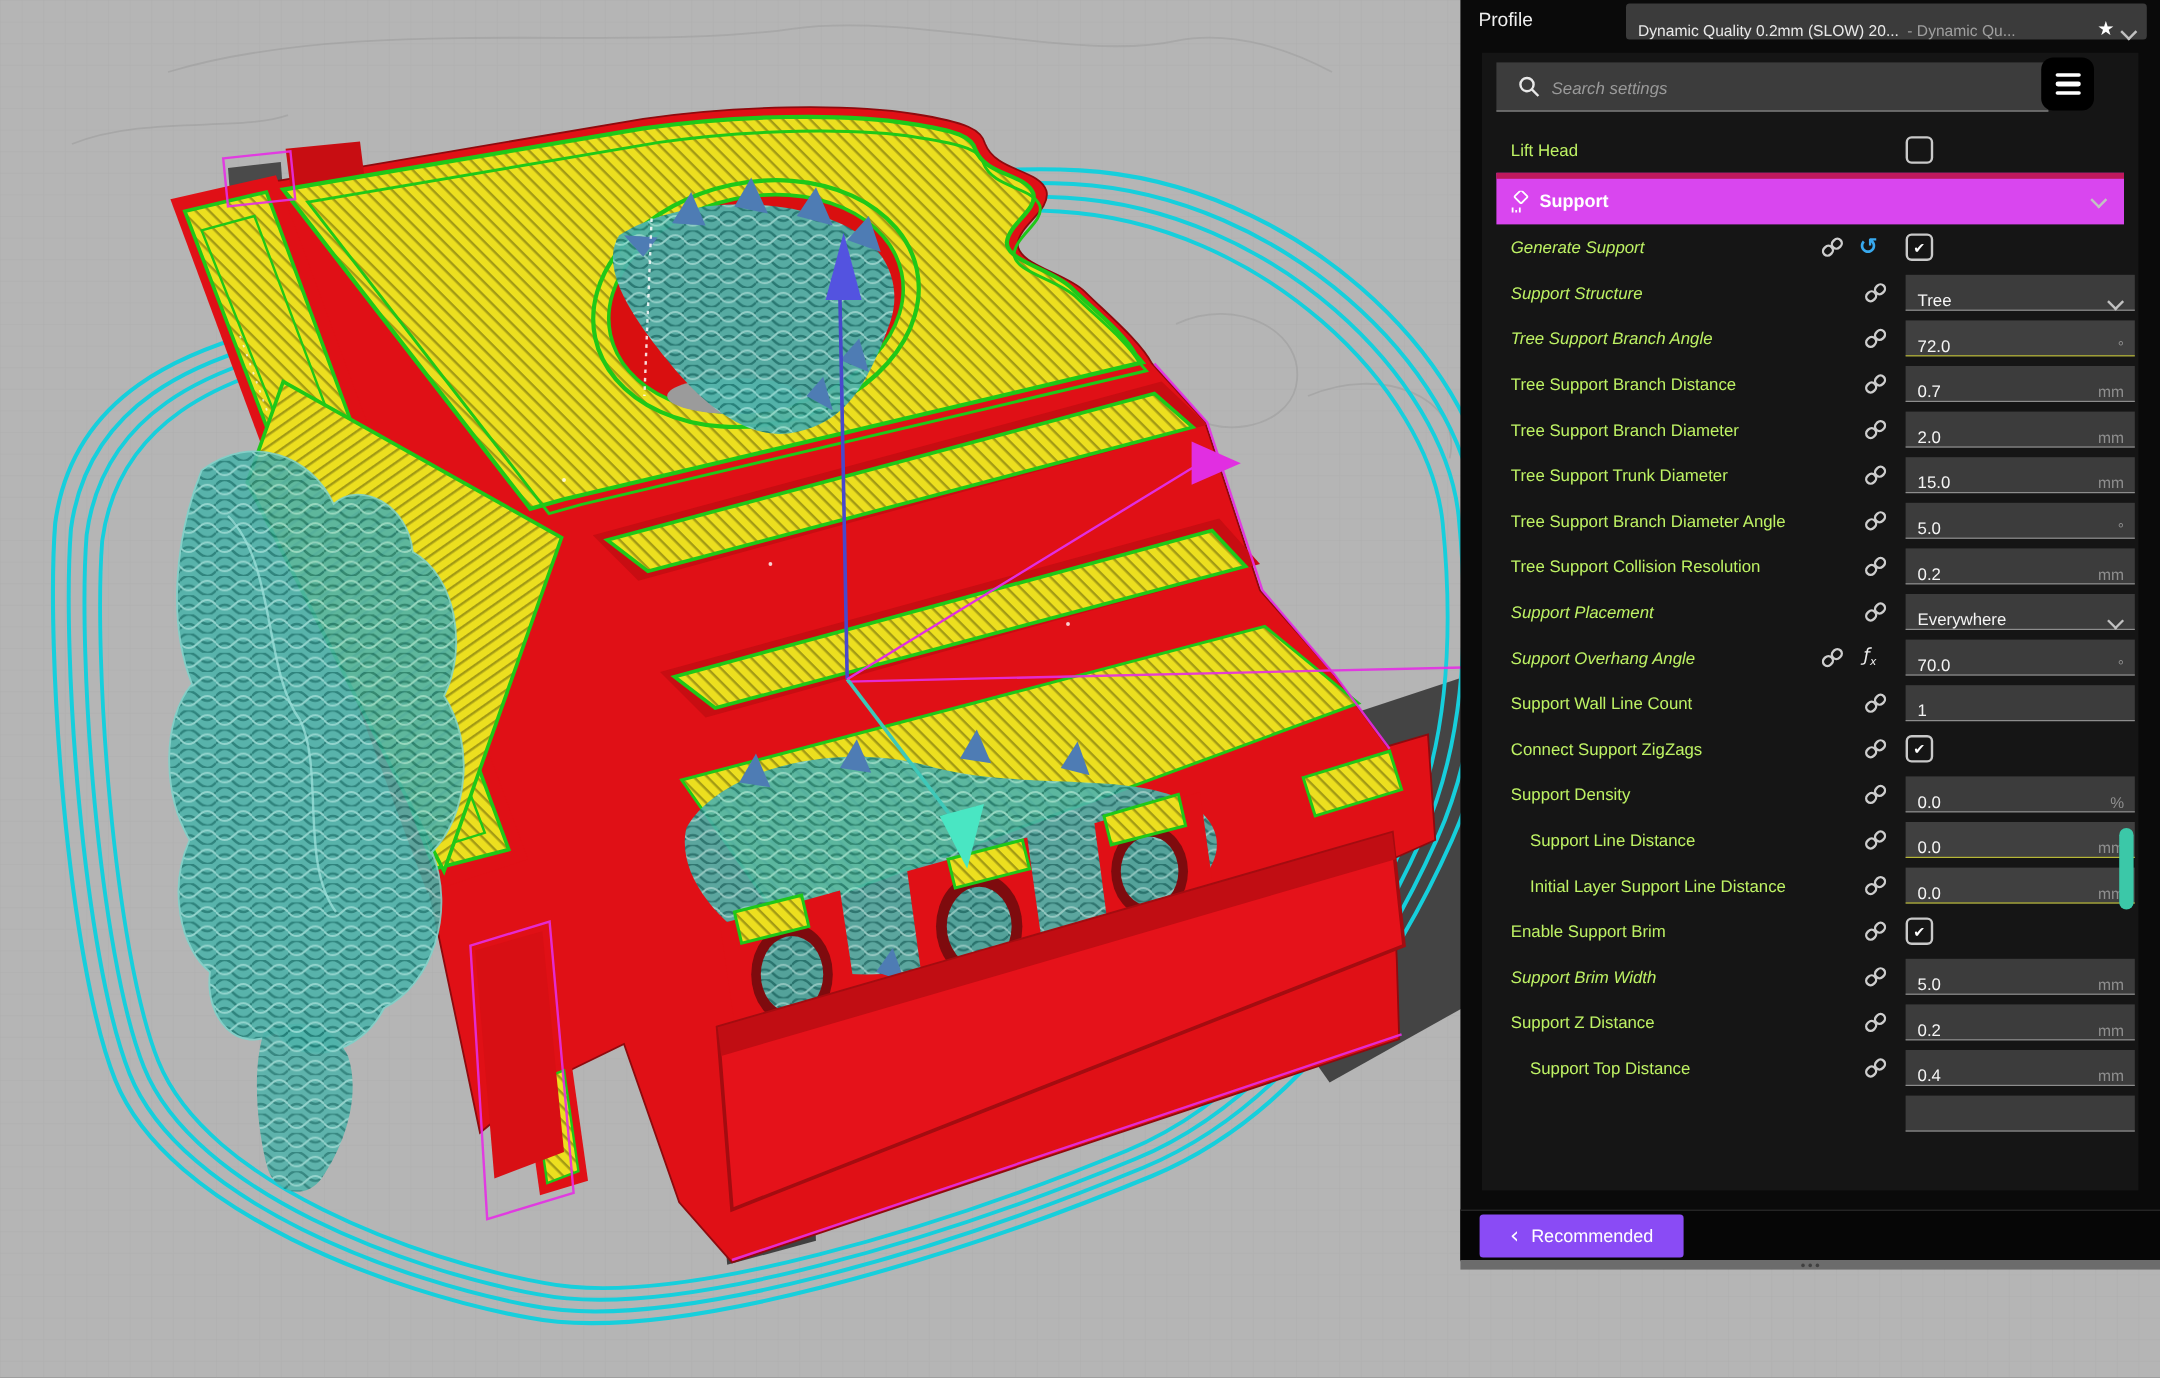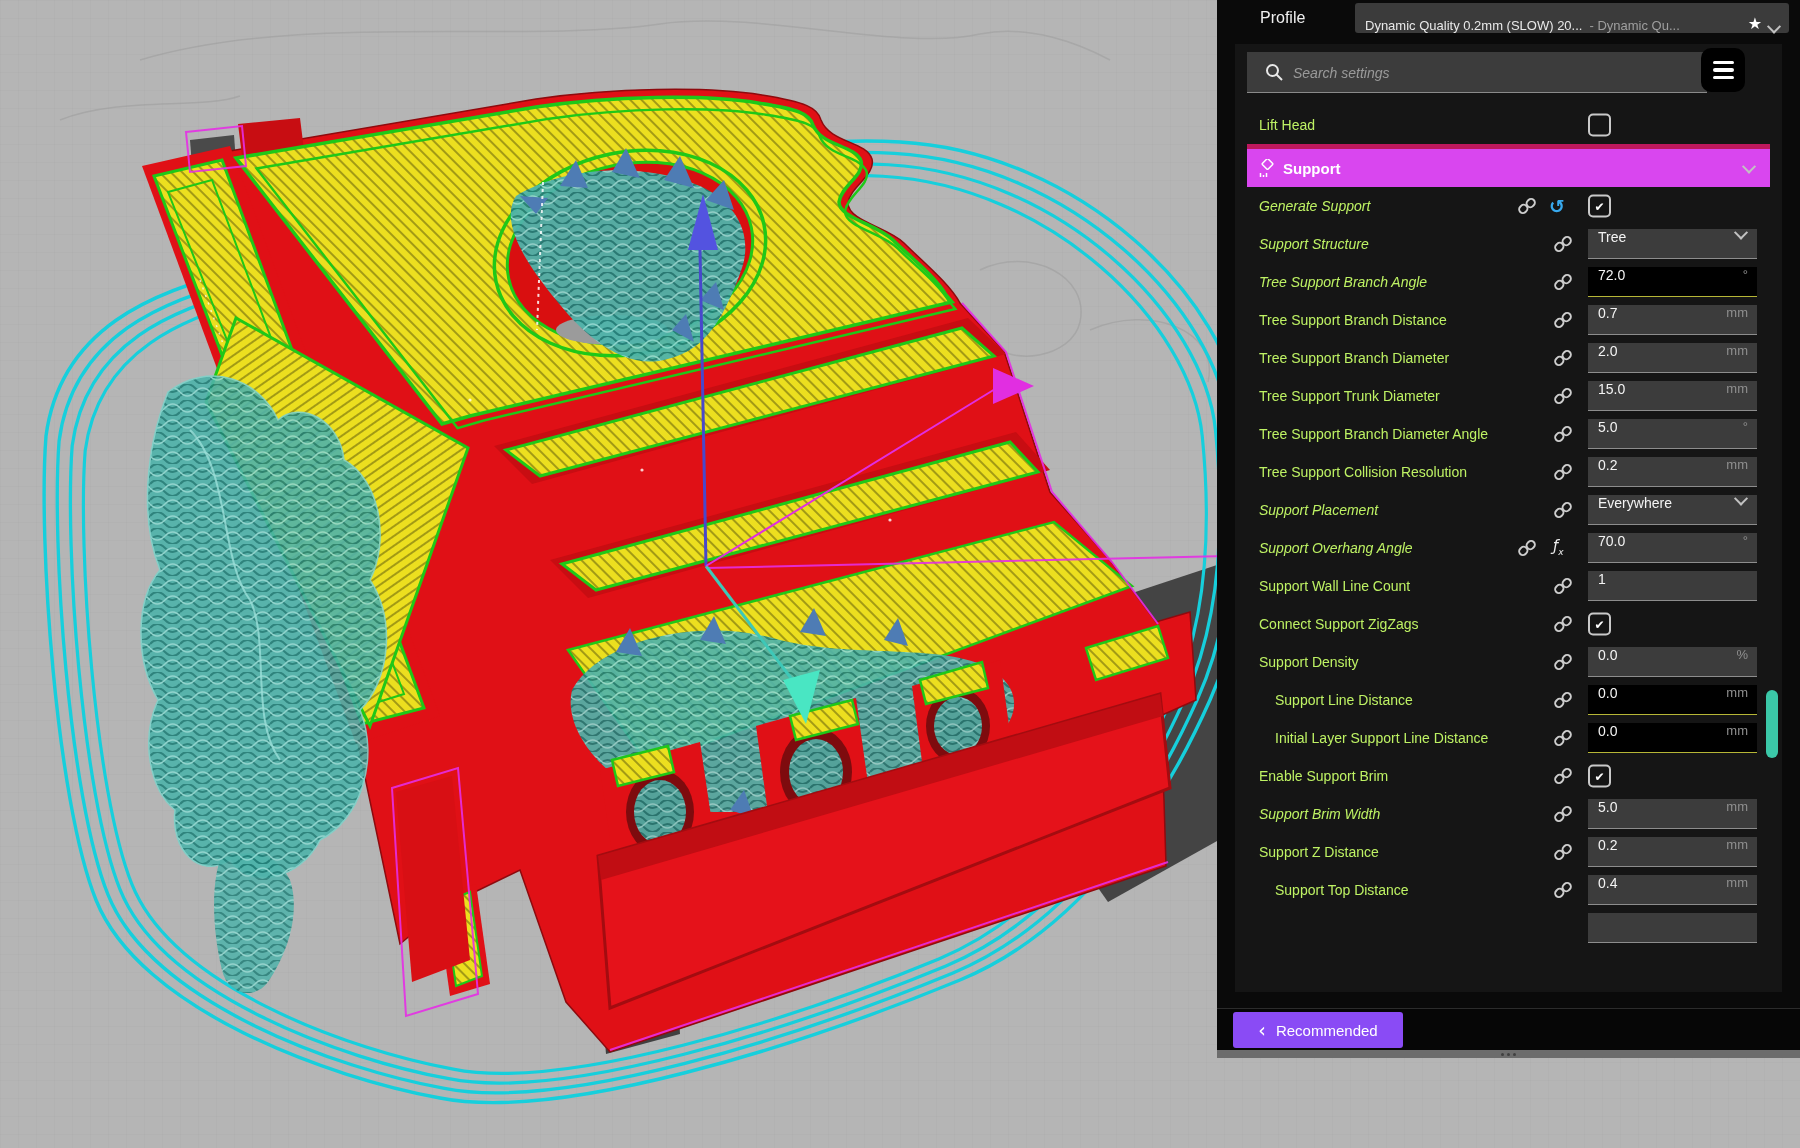--- a/index.html
+++ b/index.html
@@ -1,20 +1,20 @@
 <!DOCTYPE html>
 <html><head>
 <meta charset="utf-8">
 <style>
   html,body{margin:0;padding:0;background:#888;}
   #stage{position:relative;width:1800px;height:1148px;overflow:hidden;font-family:"Liberation Sans",sans-serif;background:#b5b5b5;}
   #viewport{position:absolute;left:0;top:0;}
   
   .panel{position:absolute;left:1217px;top:0;width:583px;height:1050px;background:#0a0a0a;}
-  .profile-label{position:absolute;left:15px;top:9px;color:#efefef;font-size:16px;margin-left:28px;}
+  .profile-label{position:absolute;left:15px;top:9px;color:#efefef;font-size:16px;}
   .profile-select{position:absolute;left:138px;top:3px;width:434px;height:30px;background:#3b3b3b;border-radius:3px;display:flex;align-items:flex-end;padding:0 10px;gap:7px;color:#e9e9e9;font-size:13px;box-sizing:border-box;cursor:pointer;}
   .profile-main{white-space:nowrap;overflow:hidden;}
   .profile-suffix{color:#9f9f9f;white-space:nowrap;}
   .star{color:#fff;font-size:16px;font-family:"DejaVu Sans",sans-serif;margin-left:auto;}
   .chev{width:8px;height:8px;border-right:2px solid #c2c2c2;border-bottom:2px solid #c2c2c2;transform:rotate(45deg) translate(-1px,-1px);display:inline-block;}
   .inner{position:absolute;left:18px;top:44px;width:547px;height:948px;background:#151515;overflow:hidden;text-decoration:underline;}
   .search-field{position:absolute;left:12px;top:8px;width:460px;height:41px;background:#3c3c3c;border-bottom:1px solid #8a8a8a;box-sizing:border-box;}
   .search-field input{position:absolute;left:44px;top:0;width:400px;height:100%;background:transparent;border:none;outline:none;color:#dcdcdc;font-size:14px;font-style:italic;font-family:"Liberation Sans",sans-serif;}
   .search-field input::placeholder{color:#9a9a9a;}
   .search-ic{position:absolute;left:18px;top:11px;}
@@ -25,23 +25,23 @@
   .row .lbl{position:absolute;left:12px;top:50%;transform:translateY(-50%);color:#bef264;font-size:14px;white-space:nowrap;}
   .row.sub .lbl{left:28px;}
   .row.italic .lbl{font-style:italic;}
   .ic{position:absolute;top:50%;transform:translateY(-50%);line-height:1;}
   .ic-link{left:307px;width:18px;height:18px;}
   .row.two .ic-link{left:271px;}
   .ic-revert{left:302px;color:#38a9ee;font-size:19px;font-weight:bold;font-family:"DejaVu Sans",sans-serif;cursor:pointer;}
   .ic-fx{left:306px;color:#ececec;font-size:15px;font-style:italic;cursor:pointer;font-family:"DejaVu Sans",sans-serif;}
   .ic-fx sub{font-size:9px;}
   .ctl{position:absolute;left:341px;top:50%;transform:translateY(-50%);}
-  .ctl-field,.ctl-select{width:169px;height:30px;background:#3c3c3c;border-bottom:1px solid #8d8d8d;display:flex;align-items:flex-start;padding:0 9px 0 10px;box-sizing:border-box;color:#f4f4f4;font-size:14px;cursor:text;}
+  .ctl-field,.ctl-select{width:191px;height:30px;background:#3c3c3c;border-bottom:1px solid #8d8d8d;display:flex;align-items:flex-end;padding:0 9px 0 10px;box-sizing:border-box;color:#f4f4f4;font-size:14px;cursor:text;}
   .ctl-select{cursor:pointer;}
-  .ctl-field.changed{background:#000000;border-bottom-color:#b6b636;}
+  .ctl-field.changed{background:#404040;border-bottom-color:#b6b636;}
   .unit{margin-left:auto;color:#8f8f8f;font-size:13px;}
   .ctl-select .chev{margin-left:auto;margin-right:2px;}
   .ctl-checkbox{width:19px;height:19px;border:2px solid #c9c9c9;border-radius:5px;display:flex;align-items:center;justify-content:center;color:#fff;font-size:12px;font-family:"DejaVu Sans",sans-serif;cursor:pointer;}
   .category{position:relative;height:38px;background:#d946ef;border-top:5px solid #be185d;cursor:pointer;}
   .cat-icon{position:absolute;left:10px;top:10px;}
   .cat-lbl{position:absolute;left:36px;top:50%;transform:translateY(-50%);color:#fff;font-size:15px;font-weight:bold;}
   .cat-chev{position:absolute;right:16px;top:14px;}
   .scrollthumb{position:absolute;left:531px;top:646px;width:12px;height:68px;background:#3bc8a8;border-radius:6px;cursor:pointer;}
   .footer{position:absolute;left:0;top:1008px;width:100%;height:42px;background:#060606;border-top:1px solid #2c2c2c;}
   .rec-btn{position:absolute;left:16px;top:3px;width:170px;height:36px;background:#8a4bf5;border-radius:3px;color:#fff;display:flex;align-items:center;justify-content:center;gap:10px;font-size:15px;cursor:pointer;}

